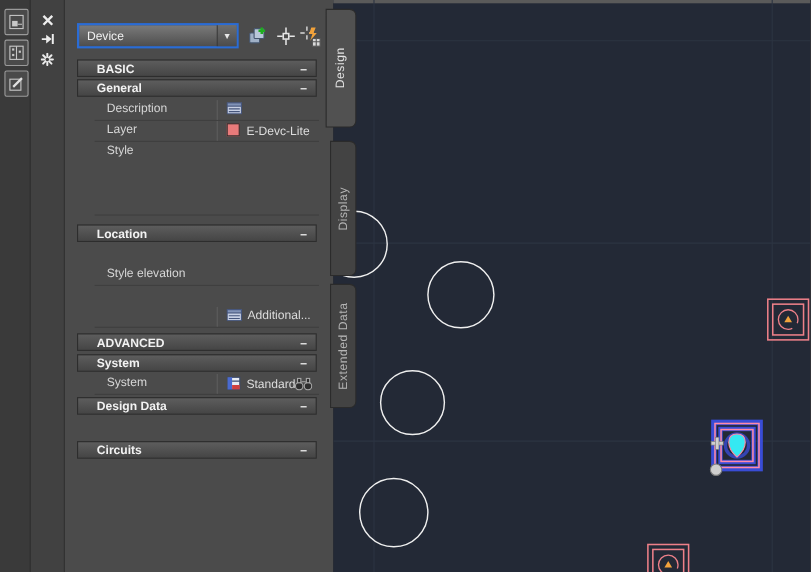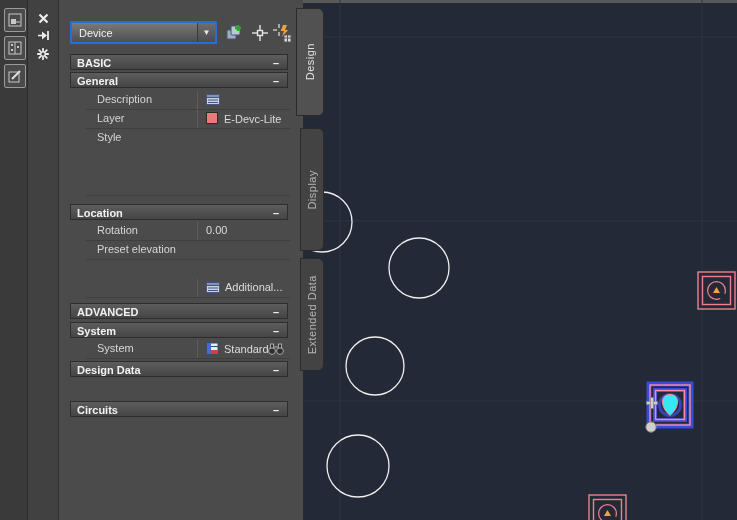--- a/index.html
+++ b/index.html
@@ -9,21 +9,21 @@
   
   #leftstrip{position:absolute;left:0;top:0;width:27px;height:520px;background:#3a3a3a;border-right:1px solid #2c2c2c;}
   .stripbtn{position:absolute;left:4px;width:20px;height:22px;background:#4a4a4a;border:1px solid #9a9a9a;border-radius:2px;display:flex;align-items:center;justify-content:center;}
   
   #titlestrip{position:absolute;left:28px;top:0;width:30px;height:520px;background:#414141;border-right:1px solid #2f2f2f;}
   .tbicon{position:absolute;left:7px;width:16px;height:15px;display:flex;align-items:center;justify-content:center;}
   
   #content{position:absolute;left:59px;top:0;width:244px;height:520px;background:#4b4b4b;border-right:2px solid #2a2a2a;}
   .hdr{position:absolute;left:11px;width:218px;height:16px;line-height:16px;
     background:linear-gradient(#5d5d5d,#454545);border:1px solid #2d2d2d;
-    color:#f2f2f2;font-weight:bold;padding-left:6px;box-sizing:border-box;}
+    color:#f2f2f2;font-weight:bold;padding-left:17px;box-sizing:border-box;}
   .hdr .minus{position:absolute;right:8px;top:0;font-weight:bold;color:#f2f2f2;}
   .prow{position:absolute;left:27px;width:204px;border-bottom:1px solid #3f3f3f;box-sizing:border-box;}
   .plbl{position:absolute;left:11px;top:2px;color:#d6d6d6;}
   .pval{position:absolute;left:111px;top:0;right:0;bottom:0;border-left:1px solid #5e5e5e;padding:2px 0 0 8px;color:#dcdcdc;box-sizing:border-box;}
   .swatch{display:inline-block;width:10px;height:10px;vertical-align:-1px;border:1px solid #2a2a2a;margin-right:6px;}
   .wsicon{display:inline-block;vertical-align:-2px;margin-right:5px;}
   
   #selector{position:absolute;left:11px;top:21px;width:147px;height:23px;border:2px solid #2a6cd5;background:linear-gradient(#7a7a7a,#4e4e4e);box-sizing:border-box;display:flex;align-items:center;}
   #selector .sel-text{flex:1;padding-left:7px;color:#f0f0f0;}
   #selector .sel-arrow{width:17px;height:100%;border-left:1px solid #3a3a3a;background:linear-gradient(#6e6e6e,#4c4c4c);display:flex;align-items:center;justify-content:center;color:#e8e8e8;font-size:8px;}
@@ -167,26 +167,22 @@
     </div>
 
     <div class="prow" style="top:129px;height:67px">
       <span class="plbl">Style</span>
     </div>
 
     <div class="hdr" style="top:204px">
       <span>Location</span>
       <span class="minus">–</span>
     </div>
-    <div class="prow" style="top:222px;height:19px">
-      <span class="plbl">Rotation</span>
-      <span class="pval">0.00</span>
-    </div>
     <div class="prow" style="top:241px;height:19px">
-      <span class="plbl">Preset elevation</span>
+      <span class="plbl">Style elevation</span>
     </div>
     <div class="prow" style="top:279px;height:19px">
       <span class="pval">
         <svg class="wsicon" width="14" height="11" viewBox="0 0 14 11">
           <rect x="0.5" y="0.5" width="13" height="10" fill="#c7d0e4" stroke="#46567c"></rect>
           <rect x="0.5" y="0.5" width="13" height="3" fill="#8193b8" stroke="#46567c"></rect>
           <line x1="2" y1="6" x2="12" y2="6" stroke="#46567c"></line>
           <line x1="2" y1="8.5" x2="12" y2="8.5" stroke="#46567c"></line>
         </svg><span>Additional...</span>
       </span>

